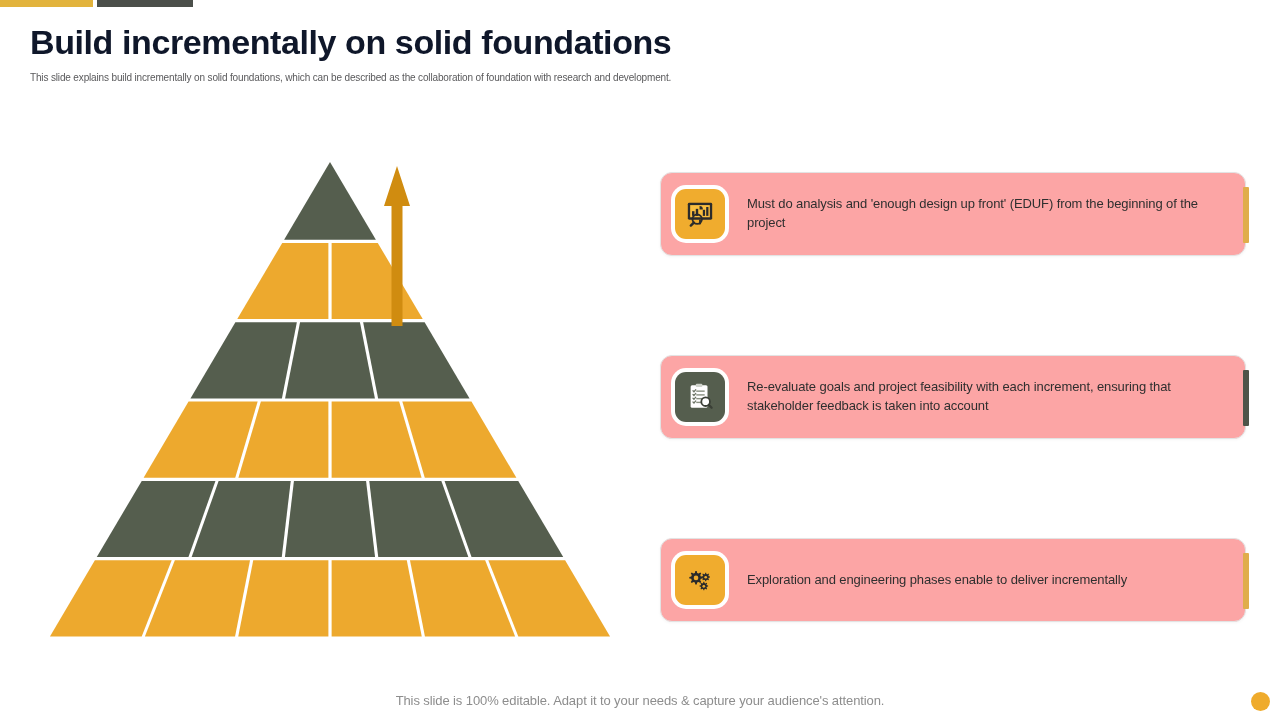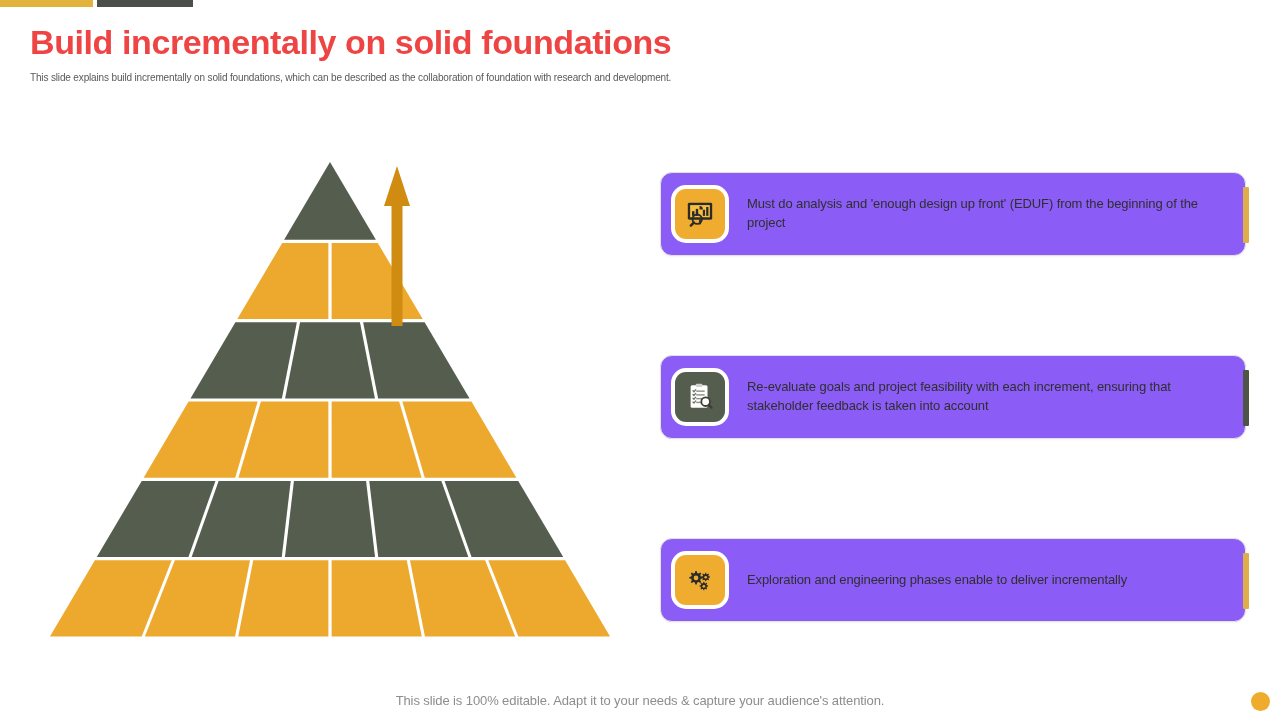--- a/index.html
+++ b/index.html
@@ -38,21 +38,21 @@
   
   .header {
     position: absolute;
     top: 24px;
     left: 30px;
     right: 30px;
   }
   .page-title {
     font-size: 34px;
     font-weight: bold;
-    color: #ef4444;
+    color: #0f172a;
     letter-spacing: -0.4px;
     line-height: 1.1;
     margin: 0;
     font-family: "Liberation Sans", sans-serif;
   }
   .page-subtitle {
     font-size: 10px;
     color: #59595b;
     margin: 10px 0 0 0;
     line-height: 1.35;
@@ -86,21 +86,21 @@
     left: 660px;
     top: 0;
     width: 590px;
     height: 540px;
   }
   .card {
     position: absolute;
     left: 0;
     width: 586px;
     height: 84px;
-    background: #8b5cf6;
+    background: #fca5a5;
     border: 1px solid #e3e3e3;
     border-radius: 12px;
     box-sizing: border-box;
     display: flex;
     align-items: center;
     box-shadow: 0 1px 3px rgba(0,0,0,0.045);
   }
   .card.c1 { top: 42px; }
   .card.c2 { top: 225px; }
   .card.c3 { top: 408px; }

